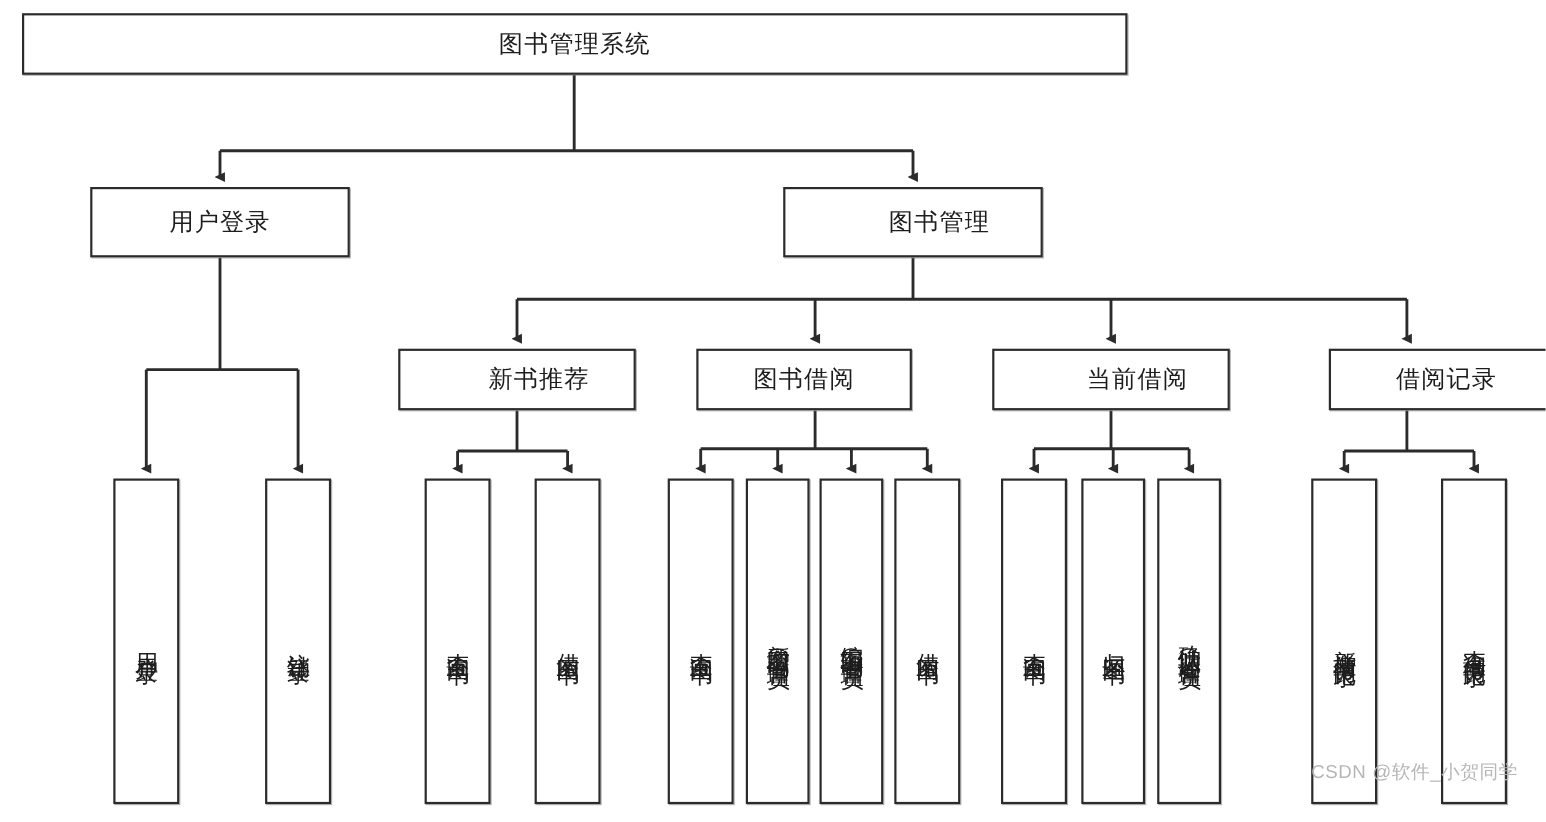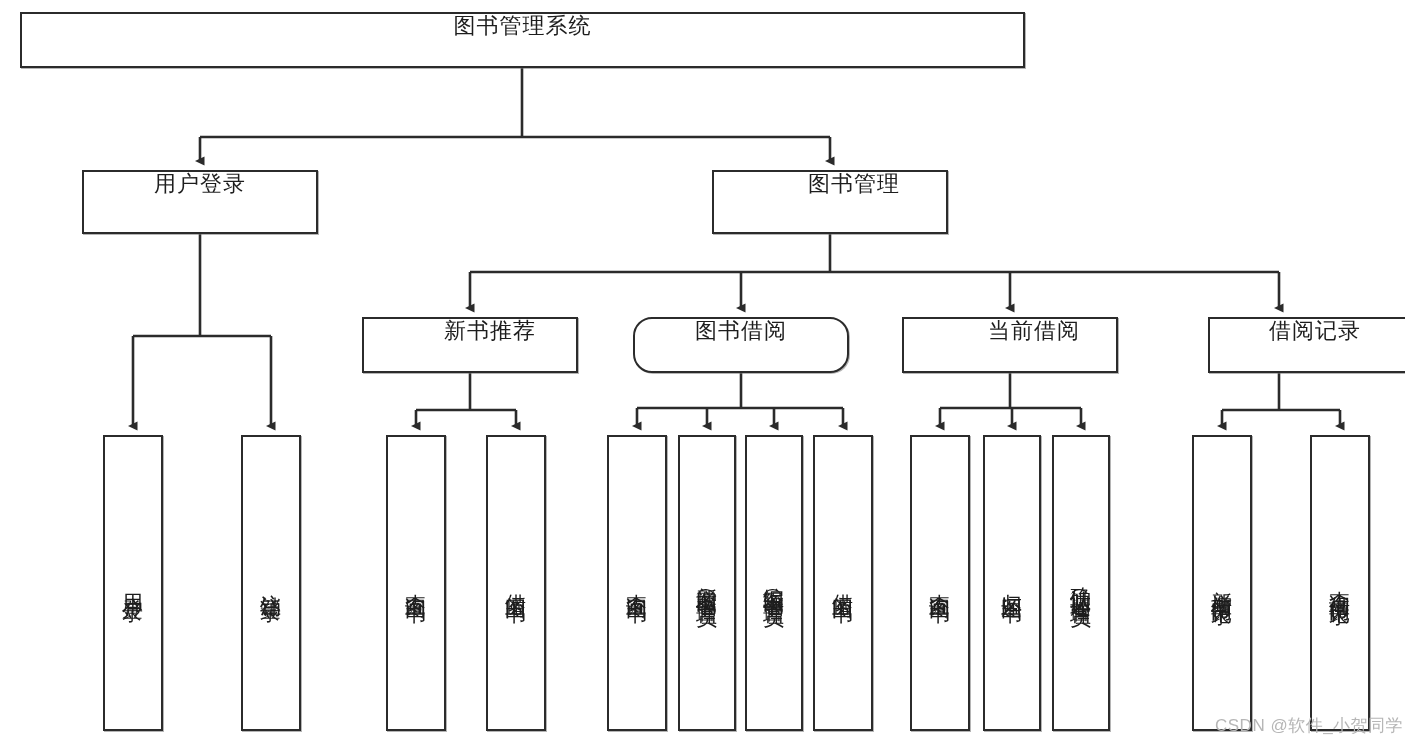--- a/index.html
+++ b/index.html
@@ -24,20 +24,21 @@
     top: 0; left: 0;
     width: 1405px;
     height: 747px;
   }
   .node-box {
     position: absolute;
     box-sizing: border-box;
     border: 2px solid #2b2b2b;
     background: #ffffff;
     display: flex;
+    align-items: center;
     justify-content: center;
     box-shadow: 1px 1px 0 rgba(120,120,120,0.55);
   }
   .node-label {
     font-size: 22px;
     color: #1d1d1d;
     letter-spacing: 1px;
     white-space: nowrap;
     line-height: 1.1;
   }
@@ -145,21 +146,21 @@
   <div class="node-box" id="node-l2-0" style="left: 82px; top: 170px; width: 236px; height: 64px;">
     <span class="node-label">用户登录</span>
   </div>
   <div class="node-box" id="node-l2-1" style="left: 712px; top: 170px; width: 236px; height: 64px; padding-left: 48px;">
     <span class="node-label">图书管理</span>
   </div>
 
   <div class="node-box" id="node-l3-0" style="left: 362px; top: 317px; width: 216px; height: 56px; padding-left: 40px;">
     <span class="node-label">新书推荐</span>
   </div>
-  <div class="node-box" id="node-l3-1" style="left: 633px; top: 317px; width: 216px; height: 56px; border-radius: 19px;">
+  <div class="node-box" id="node-l3-1" style="left: 633px; top: 317px; width: 196px; height: 56px;">
     <span class="node-label">图书借阅</span>
   </div>
   <div class="node-box" id="node-l3-2" style="left: 902px; top: 317px; width: 216px; height: 56px; padding-left: 48px;">
     <span class="node-label">当前借阅</span>
   </div>
   <div class="node-box" id="node-l3-3" style="left: 1208px; top: 317px; width: 214px; height: 56px;">
     <span class="node-label">借阅记录</span>
   </div>
 
   <div class="leaf-box" id="leaf-0" style="left: 103px; top: 435px; width: 60px; height: 296px;">
@@ -195,14 +196,14 @@
   <div class="leaf-box" id="leaf-10" style="left: 1052px; top: 435px; width: 58px; height: 296px;">
     <span class="leaf-label">确认归还（管理员）</span>
   </div>
   <div class="leaf-box" id="leaf-11" style="left: 1192px; top: 435px; width: 60px; height: 296px;">
     <span class="leaf-label">新增借阅记录</span>
   </div>
   <div class="leaf-box" id="leaf-12" style="left: 1310px; top: 435px; width: 60px; height: 296px;">
     <span class="leaf-label">查询借阅记录</span>
   </div>
 
-  <div class="watermark" id="watermark" style="left: 1192px; top: 714px; padding-left: 23px;">CSDN @软件_小贺同学</div>
+  <div class="watermark" id="watermark" style="left: 1192px; top: 690px;">CSDN @软件_小贺同学</div>
 </div>
 
 </body></html>

